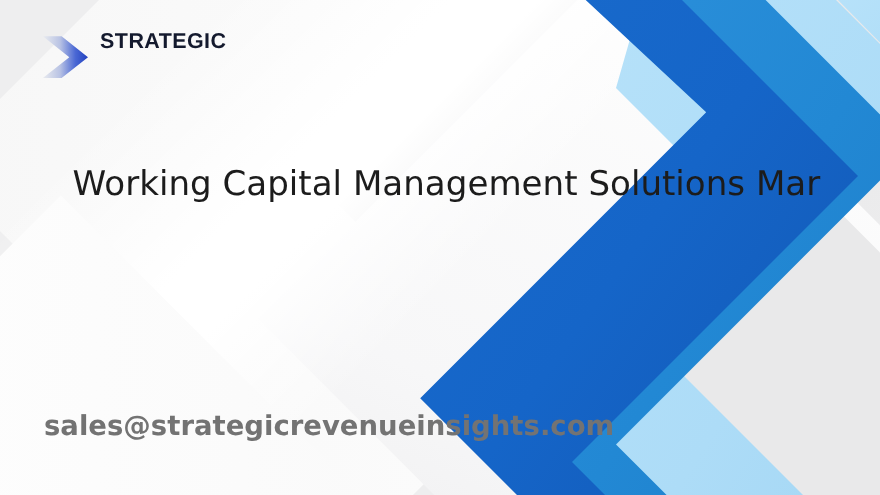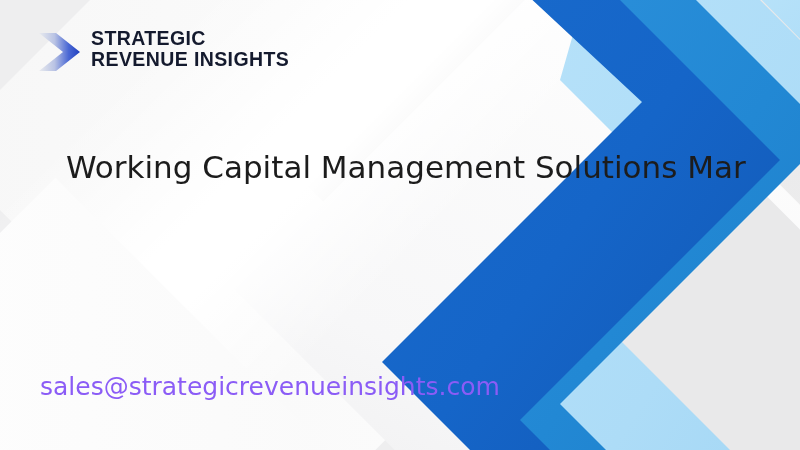--- a/index.html
+++ b/index.html
@@ -131,24 +131,24 @@
     color: #1c1c1c;
     white-space: nowrap;
   }
 
   
   .email {
     position: absolute;
     left: 40px;
     top: 371px;
     font-family: "DejaVu Sans", sans-serif;
-    font-weight: 400;
+    font-weight: 700;
     font-size: 25px;
     line-height: 32px;
-    color: #8b5cf6;
+    color: #737373;
     white-space: nowrap;
   }
 </style>
 </head>
 <body>
 
 <div id="slide">
 
   <div class="bg-base"></div>
   <div class="facet facet-a"></div>
@@ -212,21 +212,20 @@
             <stop offset="38%" stop-color="#b9c3e4"></stop>
             <stop offset="72%" stop-color="#4a68d4"></stop>
             <stop offset="100%" stop-color="#2140bf"></stop>
           </linearGradient>
         </defs>
         <path d="M1 4 L18 4 L42 23 L18 42 L1 42 L25 23 Z" fill="url(#markGrad)"></path>
       </svg>
     </div>
     <div class="logo-text">
       <div class="logo-line">STRATEGIC</div>
-      <div class="logo-line">REVENUE INSIGHTS</div>
     </div>
   </div>
 
   <div class="headline">Working Capital Management Solutions Mar</div>
 
   <div class="email">sales@strategicrevenueinsights.com</div>
 
 </div>
 
 </body></html>

